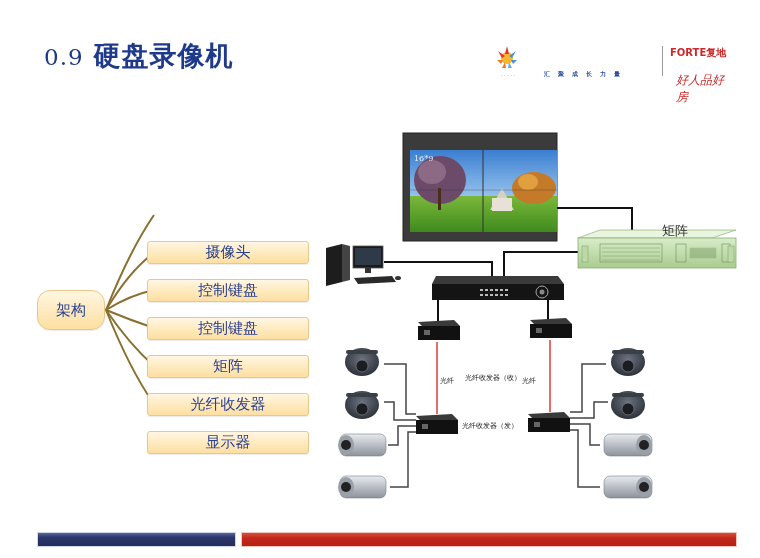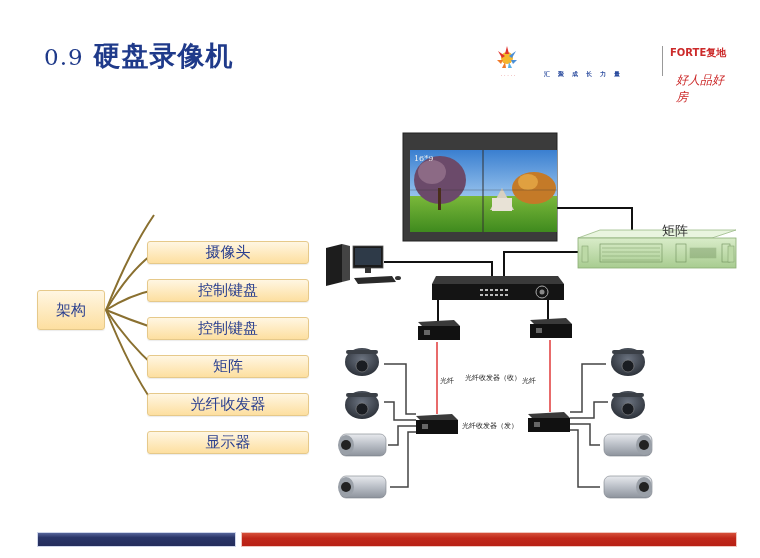--- a/index.html
+++ b/index.html
@@ -27,21 +27,21 @@
   
   .node {
     position: absolute;
     background: linear-gradient(#fff6e2, #fddfa0);
     border: 1px solid #e6c98a;
     border-radius: 3px;
     display: flex; align-items: center; justify-content: center;
     color: #2a3f8f; font-size: 15px;
     box-shadow: 0 1px 1px rgba(0,0,0,0.08);
   }
-  .root { left: 37px; top: 290px; width: 68px; height: 40px; font-size: 15px; }
+  .root { left: 37px; top: 290px; width: 68px; height: 40px; font-size: 15px; border-radius: 13px; }
   .leaf { left: 147px; width: 162px; height: 23px; margin-top: 40px; }
   .mm-lines { position: absolute; left: 0; top: 0; width: 760px; height: 558px; pointer-events: none; }
 
   
   .diagram { position: absolute; left: 0; top: 0; width: 760px; height: 558px; }
   .label-small { position: absolute; font-size: 7px; color: #222; white-space: nowrap; }
   .matrix-label { position: absolute; left: 662px; top: 222px; font-size: 13px; color: #333; font-family: "DejaVu Serif", serif; }
 
   
   .bar-blue {

